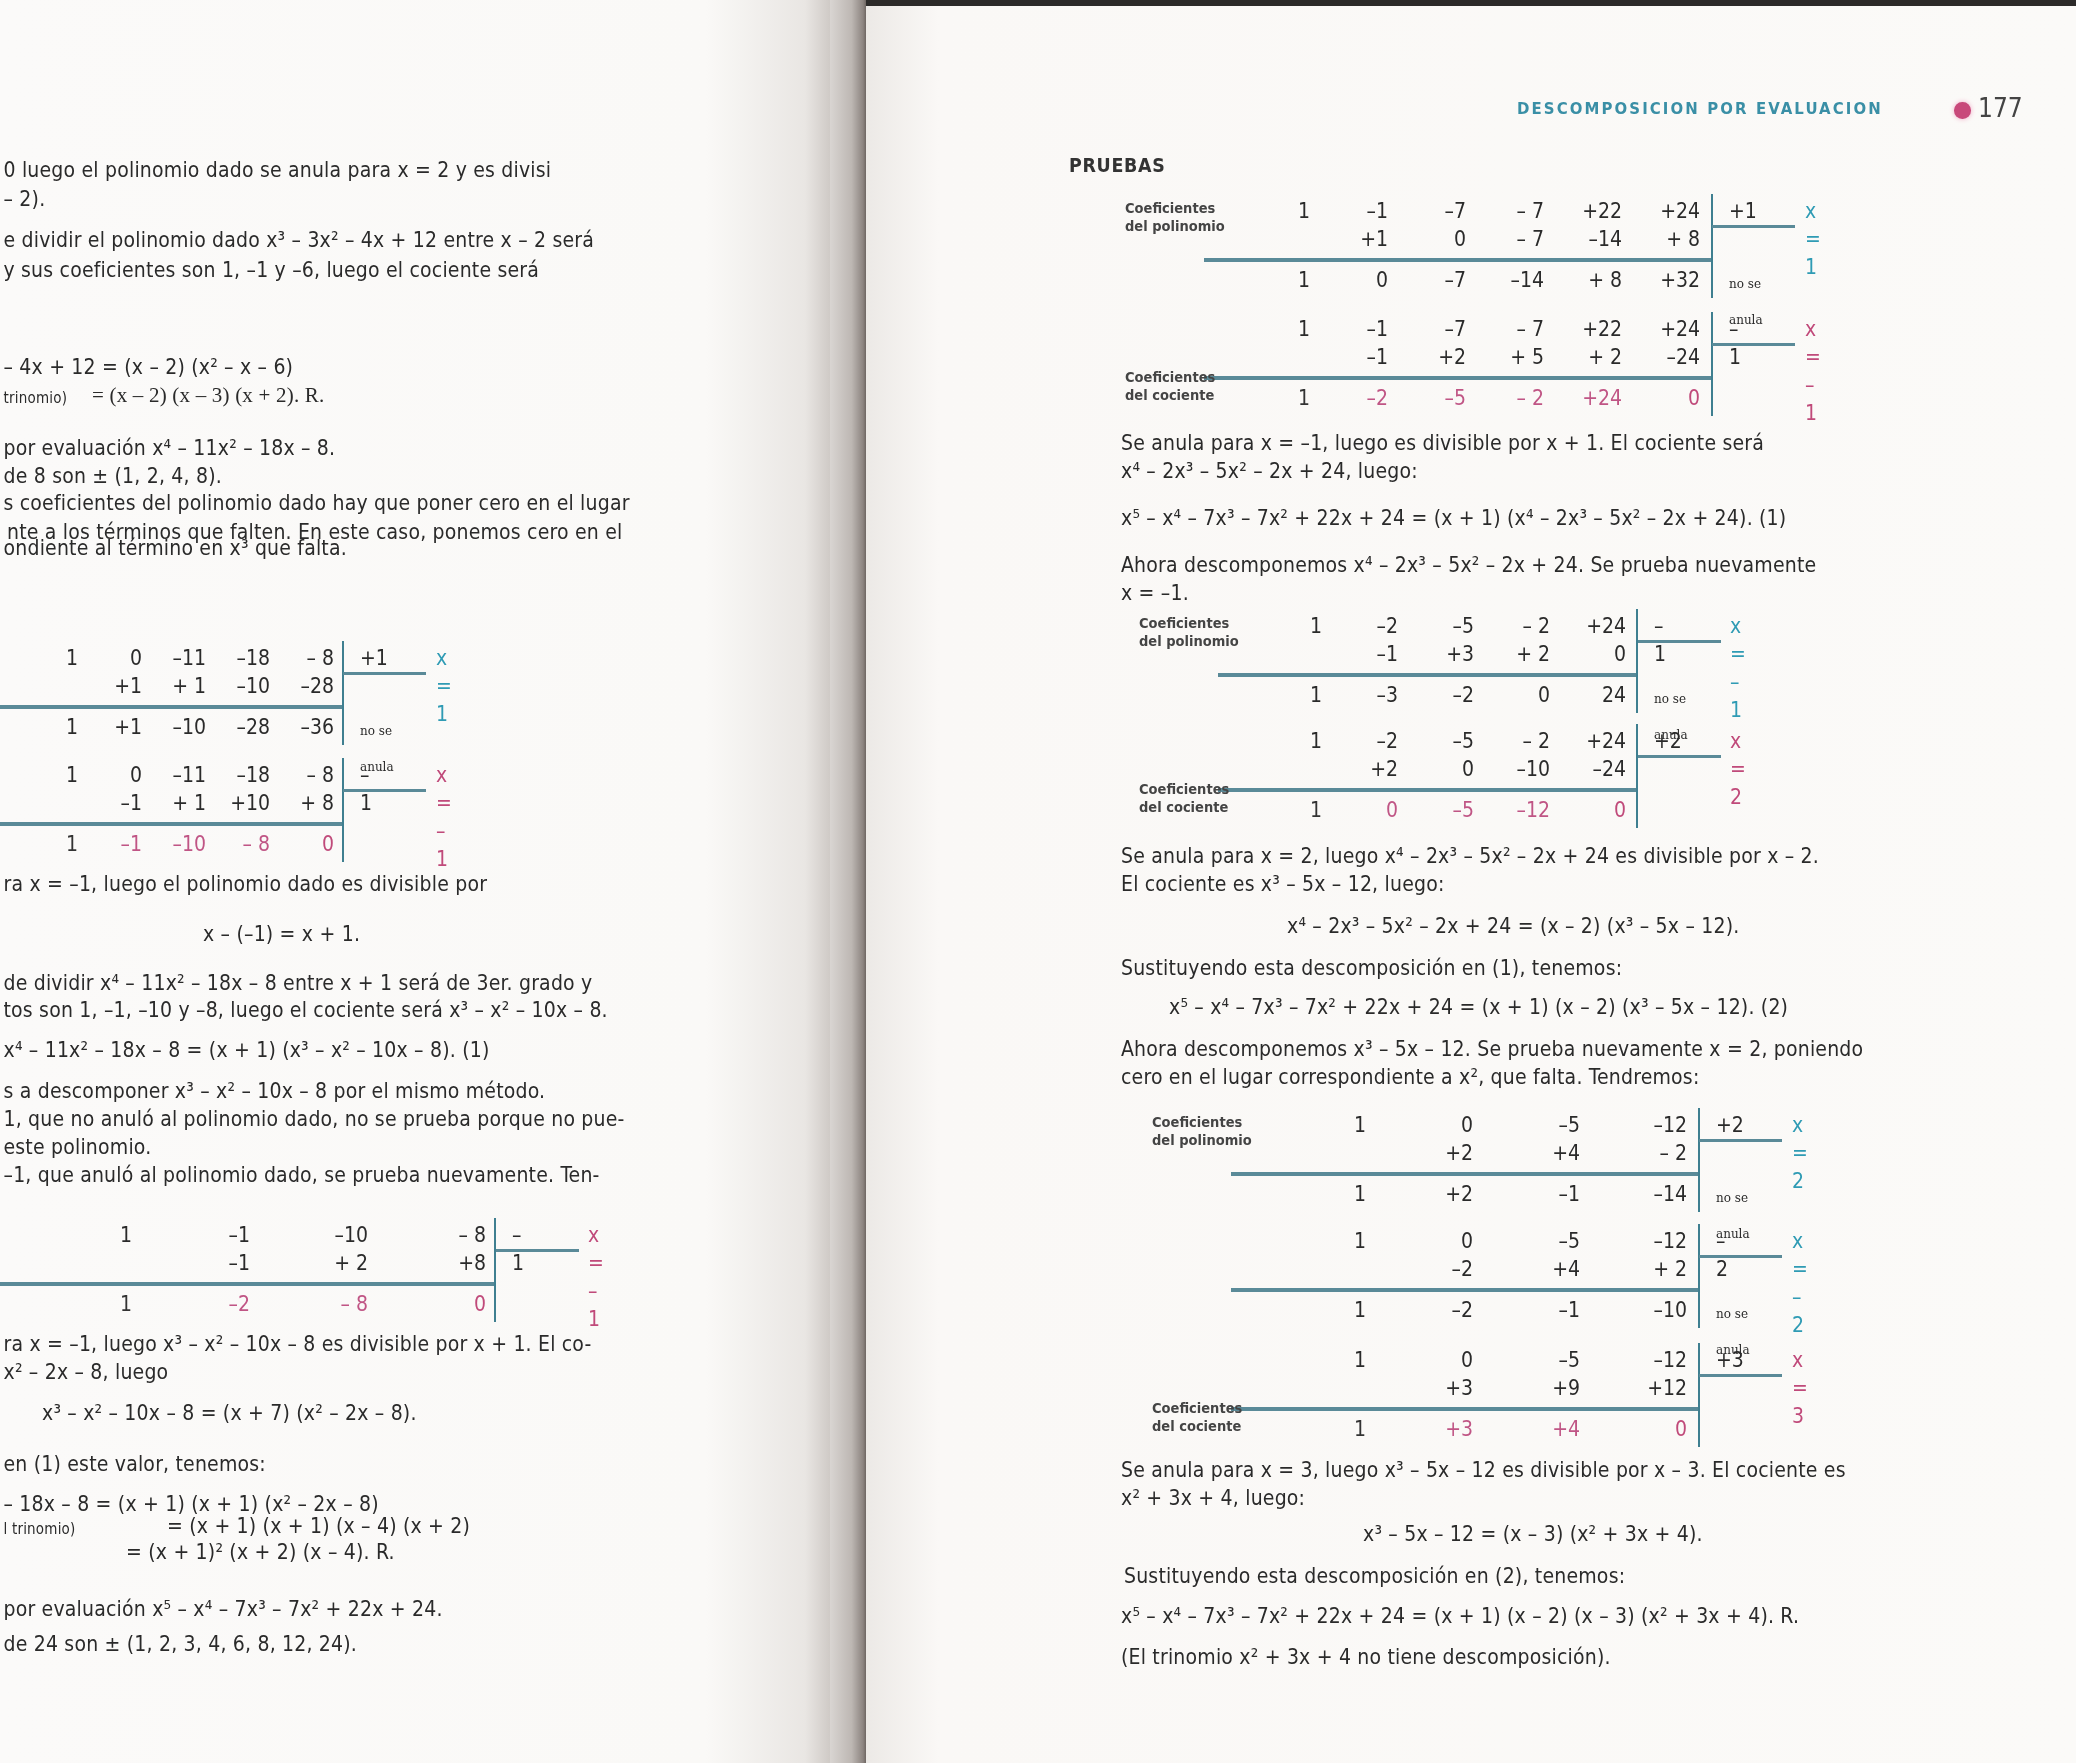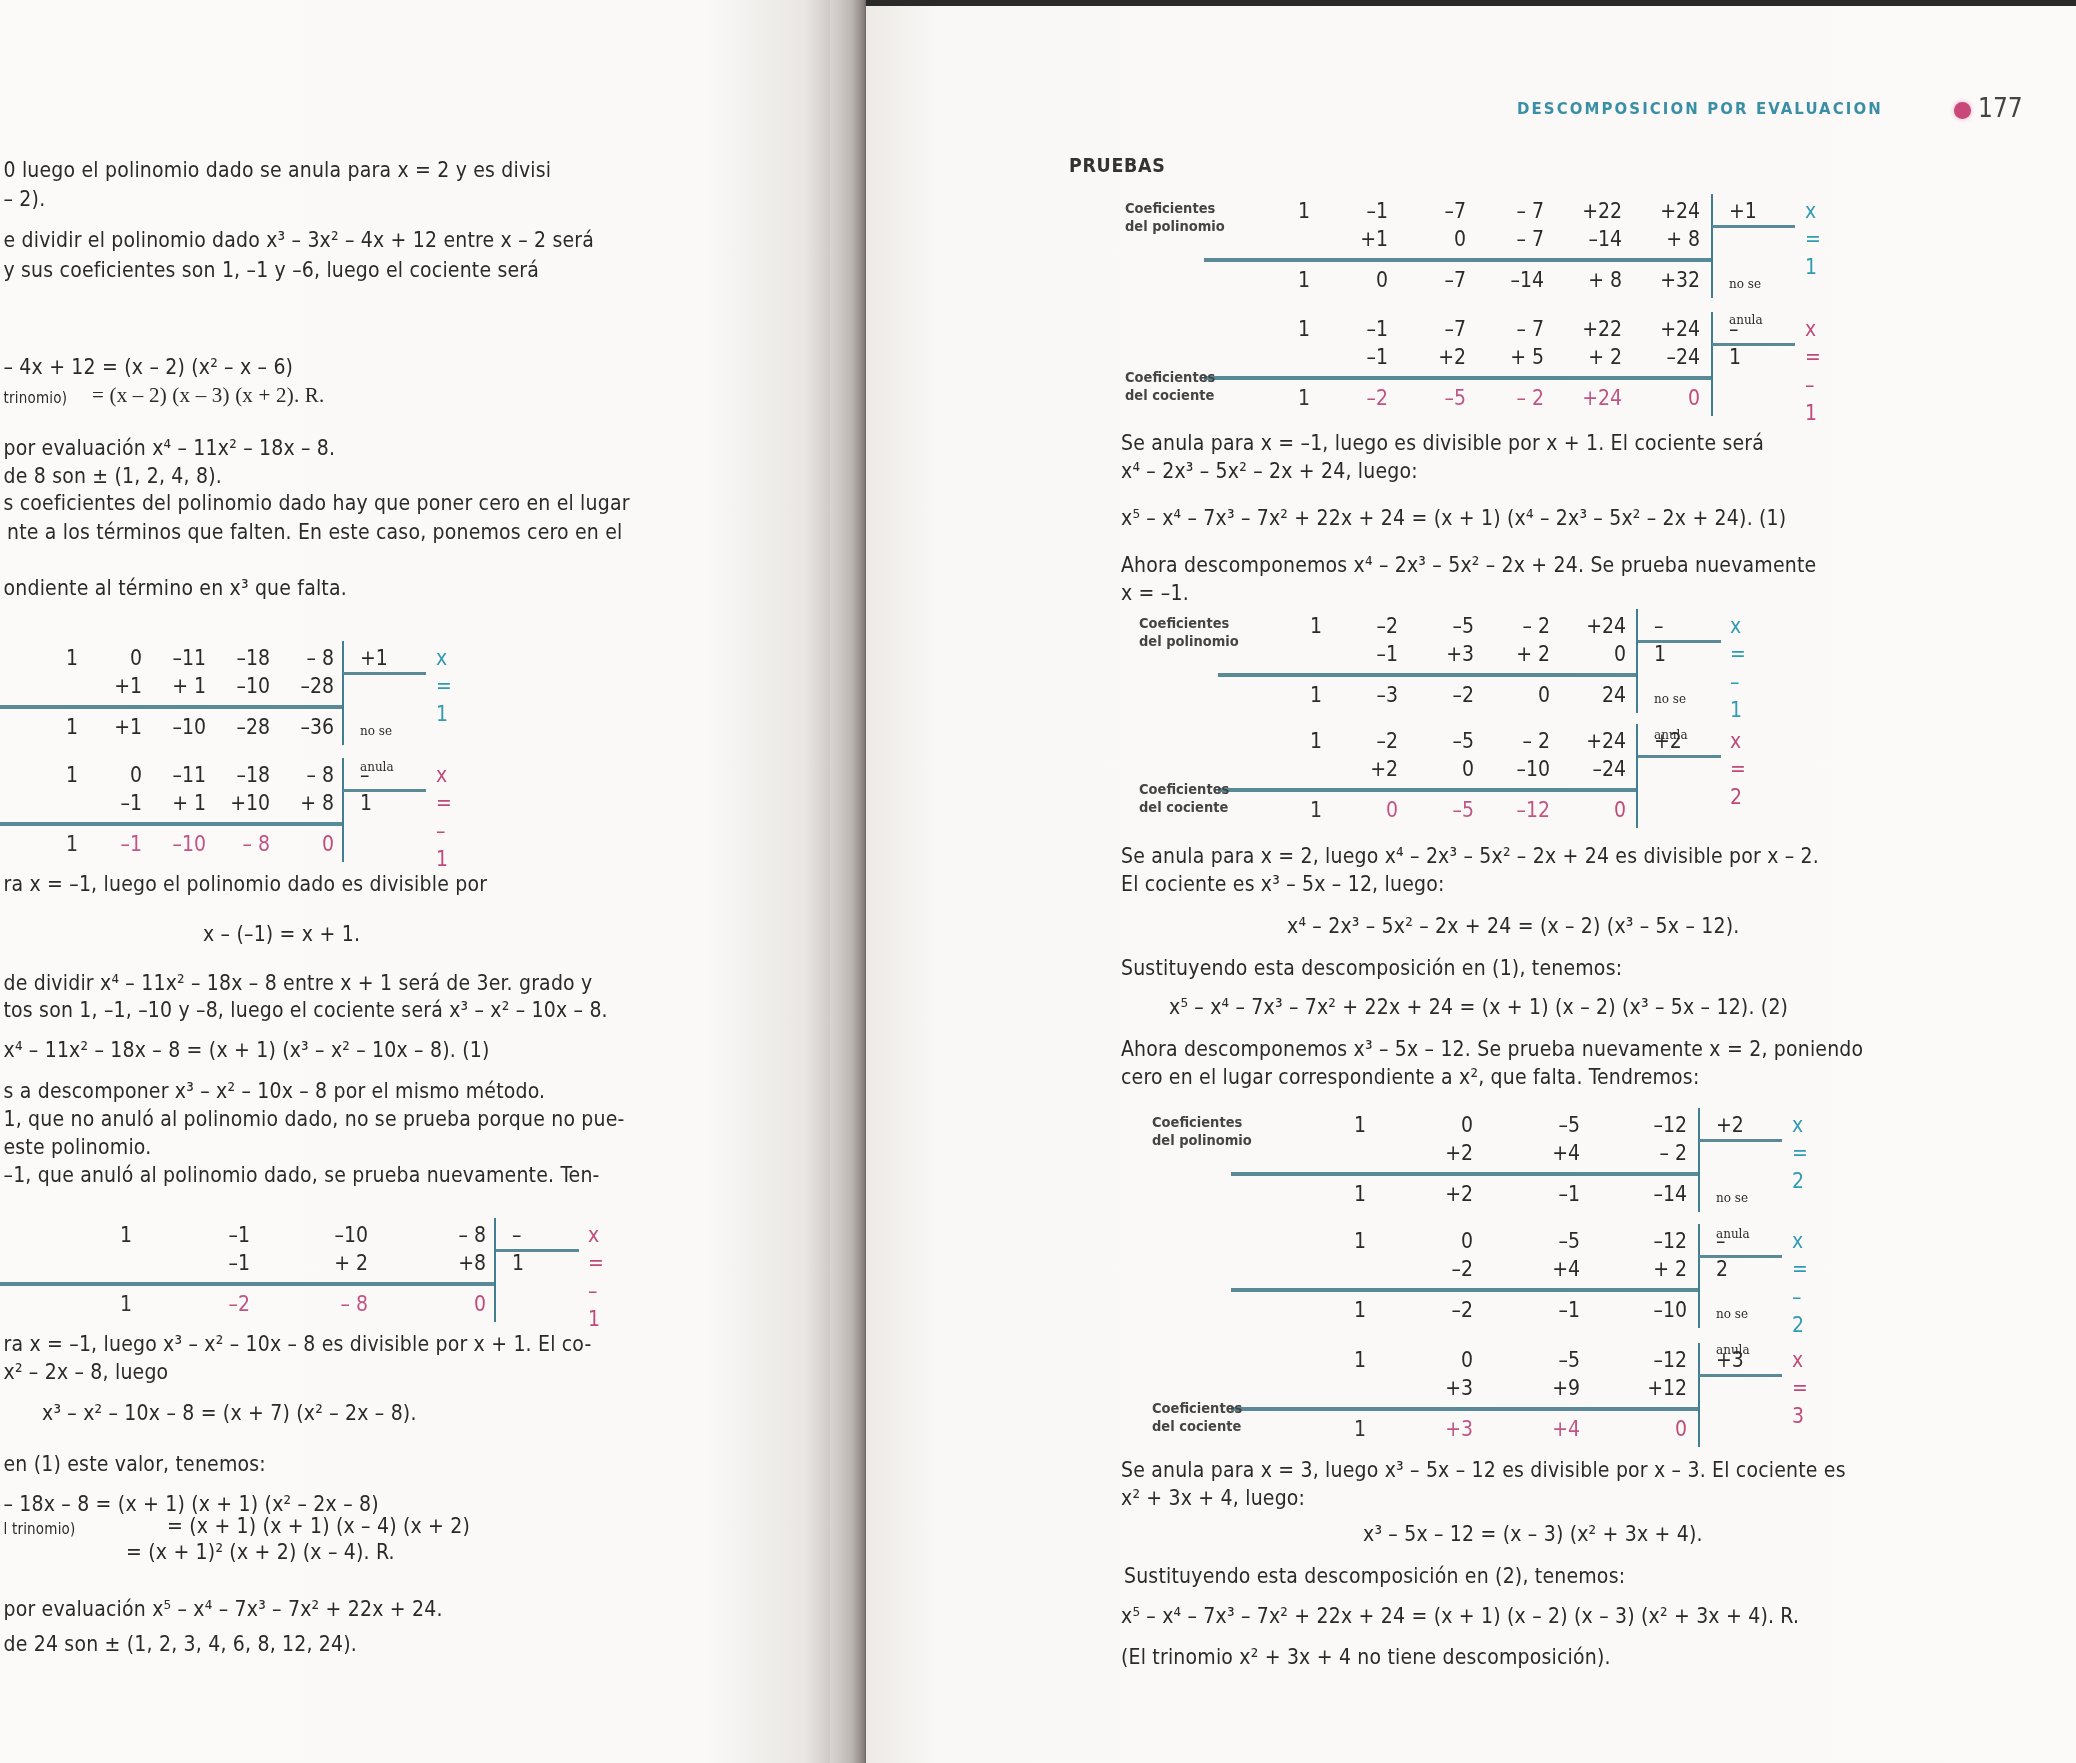--- a/index.html
+++ b/index.html
@@ -53,21 +53,21 @@
     <div class="txt" style="left: 3.5px; top: 185px;">– 2).</div>
     <div class="txt" style="left: 3.5px; top: 226px;">e dividir el polinomio dado  x³ – 3x² – 4x + 12  entre  x – 2  será</div>
     <div class="txt" style="left: 3.5px; top: 256px;">  y sus coeficientes son  1, –1  y  –6,  luego el cociente será</div>
     <div class="txt" style="left: 3.5px; top: 353px;">– 4x + 12 = (x – 2) (x² – x – 6)</div>
     <div class="txt small" style="left: 3.5px; top: 384px;">trinomio)</div>
     <div class="txt" style="left: 92px; top: 381px; font-family: Liberation Serif, serif;">= (x – 2) (x – 3) (x + 2).   R.</div>
     <div class="txt" style="left: 3.5px; top: 434px;">por evaluación  x⁴ – 11x² – 18x – 8.</div>
     <div class="txt" style="left: 3.5px; top: 462px;">de 8 son ± (1, 2, 4, 8).</div>
     <div class="txt" style="left: 3.5px; top: 489px;">s coeficientes del polinomio dado hay que poner cero en el lugar</div>
     <div class="txt" style="left: 7px; top: 518px;">nte a los términos que falten.  En este caso, ponemos cero en el</div>
-    <div class="txt" style="left: 3.5px; top: 574px; text-align: center;">ondiente al término en  x³  que falta.</div>
+    <div class="txt" style="left: 3.5px; top: 534px; text-align: center;">ondiente al término en  x³  que falta.</div>
     <div class="txt" style="left: 3.5px; top: 870px;">ra  x = –1,  luego el polinomio dado es divisible por</div>
     <div class="txt" style="left: 203px; top: 920px;">x – (–1) = x + 1.</div>
     <div class="txt" style="left: 3.5px; top: 969px;">de dividir  x⁴ – 11x² – 18x – 8  entre  x + 1  será de 3er. grado y</div>
     <div class="txt" style="left: 3.5px; top: 996px;">tos son  1, –1, –10  y  –8,  luego el cociente será  x³ – x² – 10x – 8.</div>
     <div class="txt" style="left: 3.5px; top: 1036px;">x⁴ – 11x² – 18x – 8 = (x + 1) (x³ – x² – 10x – 8).     (1)</div>
     <div class="txt" style="left: 3.5px; top: 1077px;">s a descomponer  x³ – x² – 10x – 8  por el mismo método.</div>
     <div class="txt" style="left: 3.5px; top: 1105px;">1,  que no anuló al polinomio dado, no se prueba porque no pue-</div>
     <div class="txt" style="left: 3.5px; top: 1133px;">este polinomio.</div>
     <div class="txt" style="left: 3.5px; top: 1161px;">–1,  que anuló al polinomio dado, se prueba nuevamente.  Ten-</div>
     <div class="txt" style="left: 3.5px; top: 1330px;">ra  x = –1,  luego  x³ – x² – 10x – 8  es divisible por  x + 1.   El co-</div>

